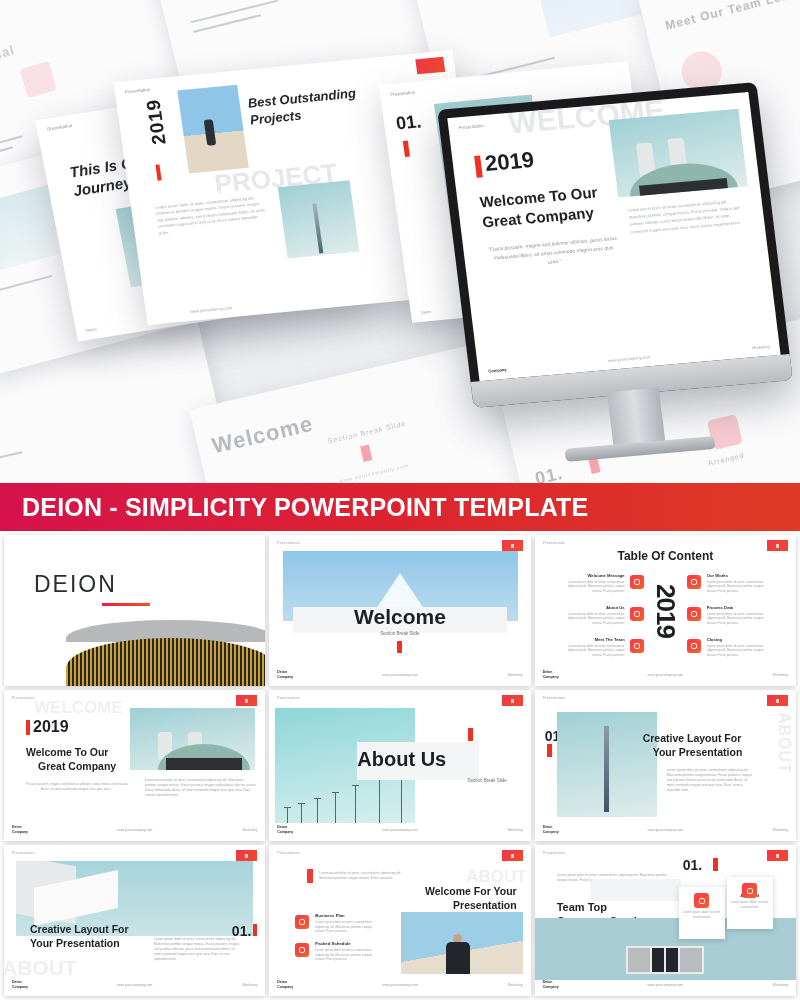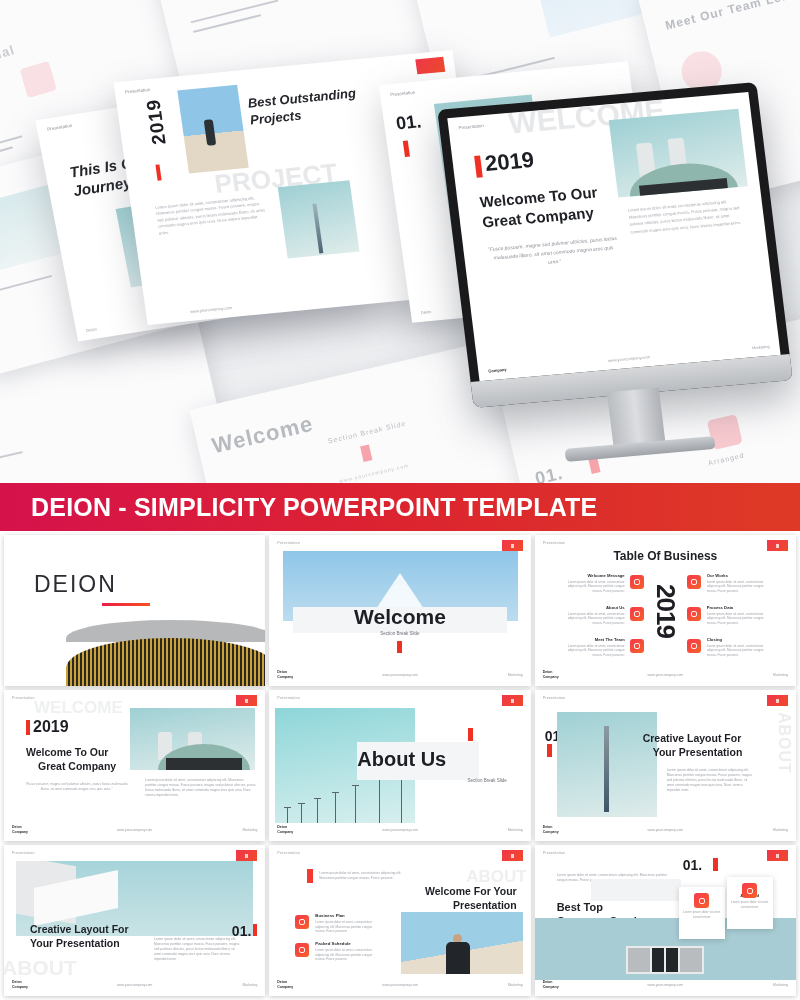--- a/index.html
+++ b/index.html
@@ -78,21 +78,20 @@
 
   
   .banner {
     position:absolute; left:0; top:483px; width:800px; height:48px;
     background: linear-gradient(90deg,#d6124c 0%,#dc2330 48%,#de3a26 100%);
     display:flex; align-items:center; padding-left:22px;
   }
   .banner-title {
     color:#fff; font-size:25px; font-weight:700; letter-spacing:.2px;
     font-family:"Liberation Sans", sans-serif;
-    margin-left:9px;
   }
 
   
   .grid {
     position:absolute; left:0; top:531px; width:800px; height:469px;
     background:#fff; display:grid;
     grid-template-columns: repeat(3, 1fr);
     grid-template-rows: repeat(3, 1fr);
     gap:4px; padding:4px;
   }
@@ -354,21 +353,21 @@
       <div class="s-foot-l">
         <span>Deion</span><br><span>Company</span>
       </div>
       <div class="s-foot-c">www.yourcompany.com</div>
       <div class="s-foot-r">Marketing</div>
     </div>
 
     <div class="slide">
       <div class="s-head">Presentation</div>
       <div class="s-badge"></div>
-      <div class="b-title" style="left:0;right:0;top:14px;text-align:center;font-size:12px;">Table Of Business</div>
+      <div class="b-title" style="left:0;right:0;top:14px;text-align:center;font-size:12px;">Table Of Content</div>
       <div class="toc-2019">2019</div>
 
       <div class="toc-col" style="left:24px;top:38px;text-align:right;">
         <div class="toc-item-t">Welcome Message</div>
         <div class="toc-item-b">Lorem ipsum dolor sit amet, consectetuer adipiscing elit. Maecenas porttitor congue massa. Fusce posuere.</div>
       </div>
       <div class="toc-ic" style="left:95px;top:40px;"></div>
 
       <div class="toc-col" style="left:24px;top:70px;text-align:right;">
         <div class="toc-item-t">About Us</div>
@@ -526,21 +525,21 @@
       <div class="s-foot-r">Marketing</div>
     </div>
 
     <div class="slide">
       <div class="s-head">Presentation</div>
       <div class="s-badge"></div>
       <div class="s9-01">01.</div>
       <div class="s9-bar"></div>
       <div class="lorem" style="left:22px;top:28px;width:118px;">Lorem ipsum dolor sit amet, consectetuer adipiscing elit. Maecenas porttitor congue massa. Fusce posuere.</div>
       <div class="s9-band"></div>
-      <div class="b-title" style="left:22px;top:56px;font-size:11px;">Best Top</div>
+      <div class="b-title" style="left:22px;top:56px;font-size:11px;">Team Top</div>
       <div class="b-title" style="left:22px;top:70px;font-size:11px;">Company Services</div>
       <div class="s9-wall"></div>
       <div class="s9-win">
         <div style="flex:1;background:#b9bcbe;"></div>
           <div style="flex:.55;background:#22262b;"></div>
         <div style="flex:.55;background:#22262b;"></div>
           <div style="flex:1;background:#b9bcbe;"></div>
       </div>
       <div class="s9-card" style="left:144px;top:42px;width:46px;height:52px;">
         <div class="s9-cic"></div>

